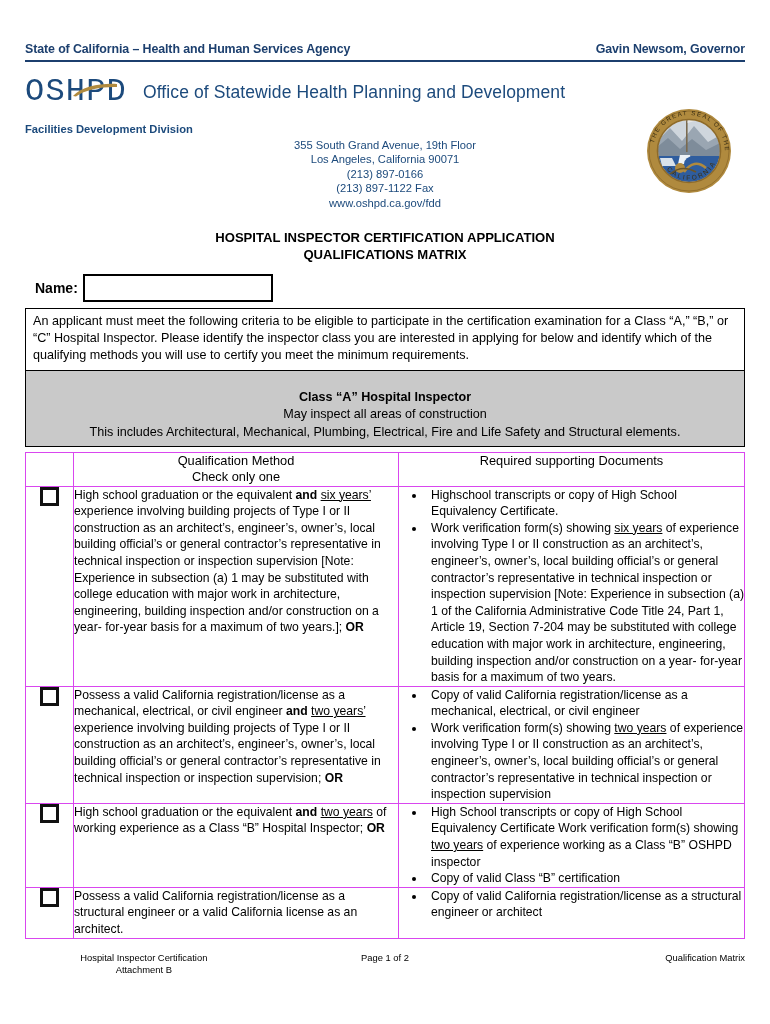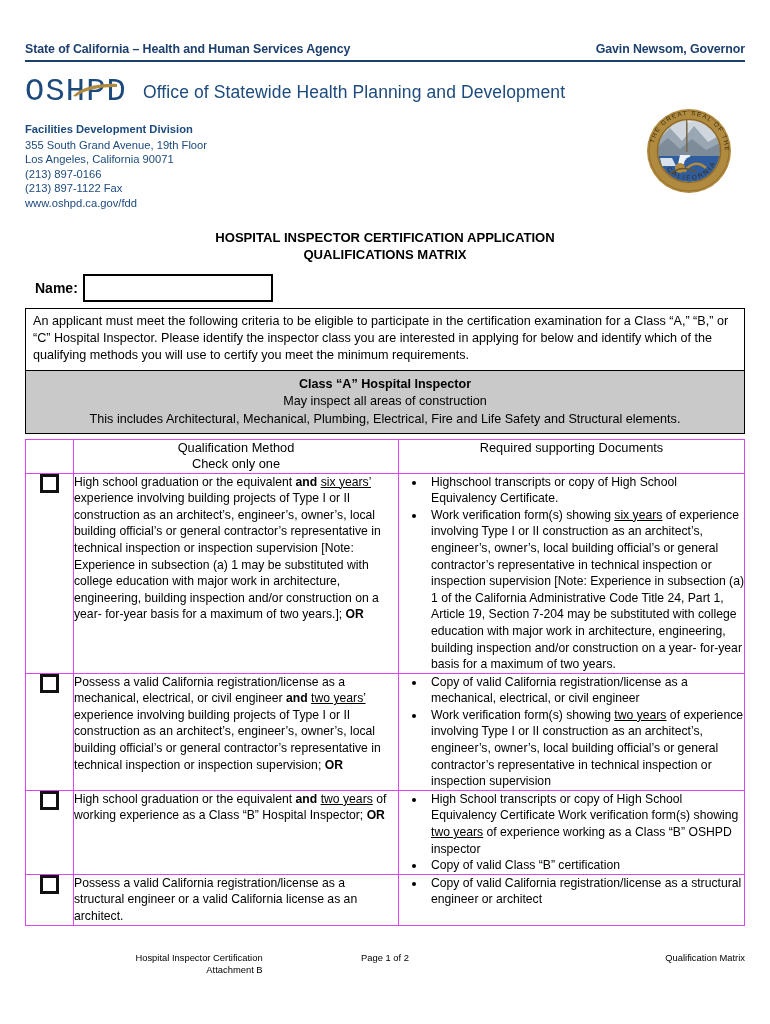--- a/index.html
+++ b/index.html
@@ -79,21 +79,21 @@
     font-size: 11.2px;
     line-height: 14.6px;
     color: #1c4a7c;
   }
   .contact .division {
     font-weight: bold;
     display: block;
     margin-bottom: 1px;
     margin-top: 12px;
   }
-  .contact .line { display: block; }
+  .contact .line { display: block; text-align: center; }
 
   
   .seal {
     position: absolute;
     right: 38px;
     top: 108px;
     width: 86px;
     height: 86px;
   }
 
@@ -137,21 +137,21 @@
   }
 
   
   .class-banner {
     border: 1px solid #000;
     border-top: none;
     background: #c9c9c9;
     text-align: center;
     font-size: 12.6px;
     line-height: 17.6px;
-    padding: 5px 6px 4px 6px;
+    padding: 18px 6px 4px 6px;
   }
   .class-banner .cb-title { font-weight: bold; }
 
   
   table.matrix {
     width: 100%;
     border-collapse: collapse;
     margin-top: 5px;
     table-layout: fixed;
   }
@@ -214,21 +214,21 @@
     position: absolute;
     left: 25px;
     right: 25px;
     bottom: 48px;
     display: flex;
     justify-content: space-between;
     align-items: flex-start;
     font-size: 9.4px;
     line-height: 12px;
   }
-  .footer .f-left  { text-align: right; width: 33%; }
+  .footer .f-left  { text-align: center; width: 33%; }
   .footer .f-mid   { text-align: center; width: 34%; }
   .footer .f-right { text-align: right; width: 33%; }
 </style>
 </head>
 <body>
 
 <div class="page">
 
   <div class="agency-bar">
     <span class="agency-name">State of California – Health and Human Services Agency</span>

